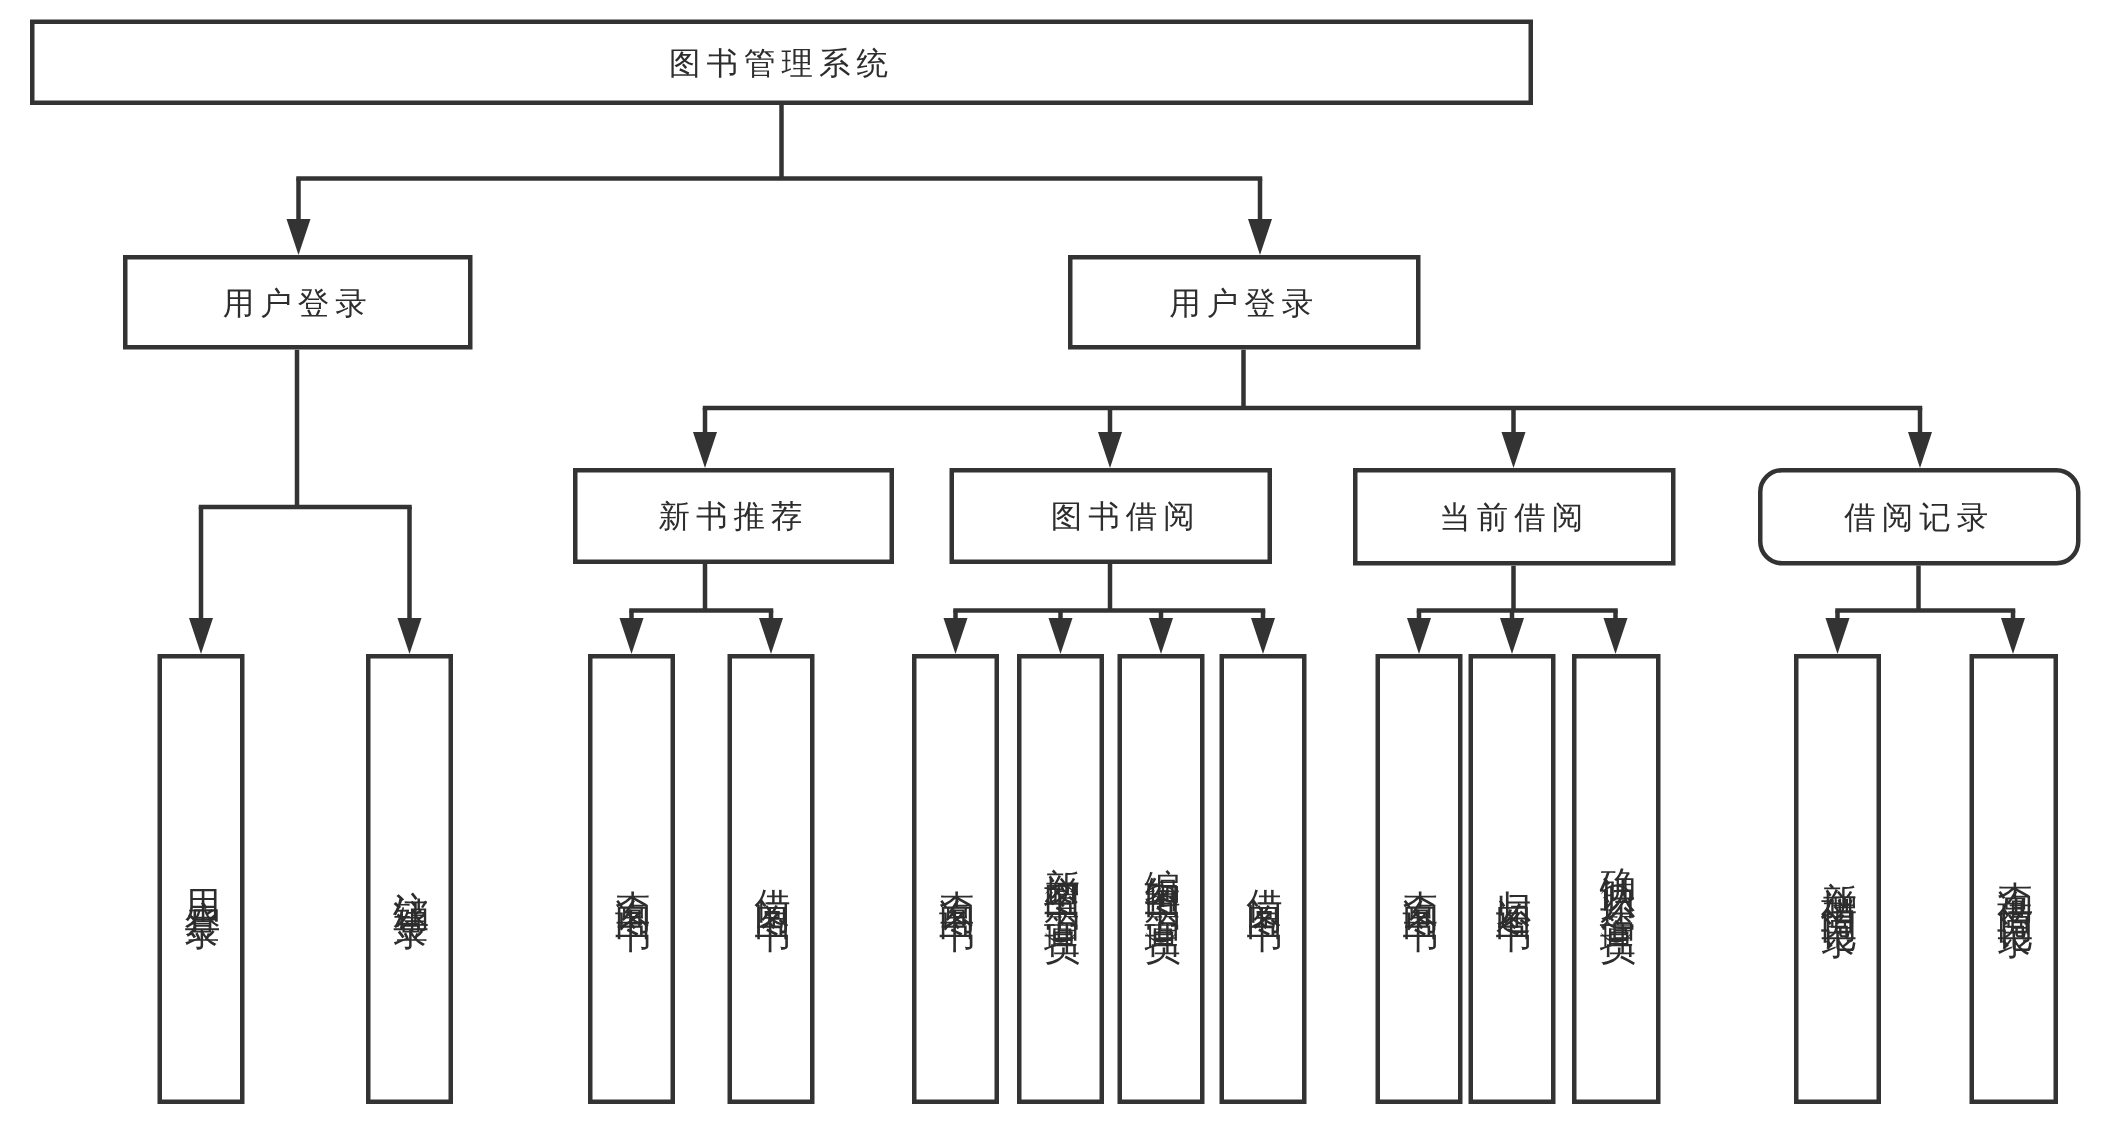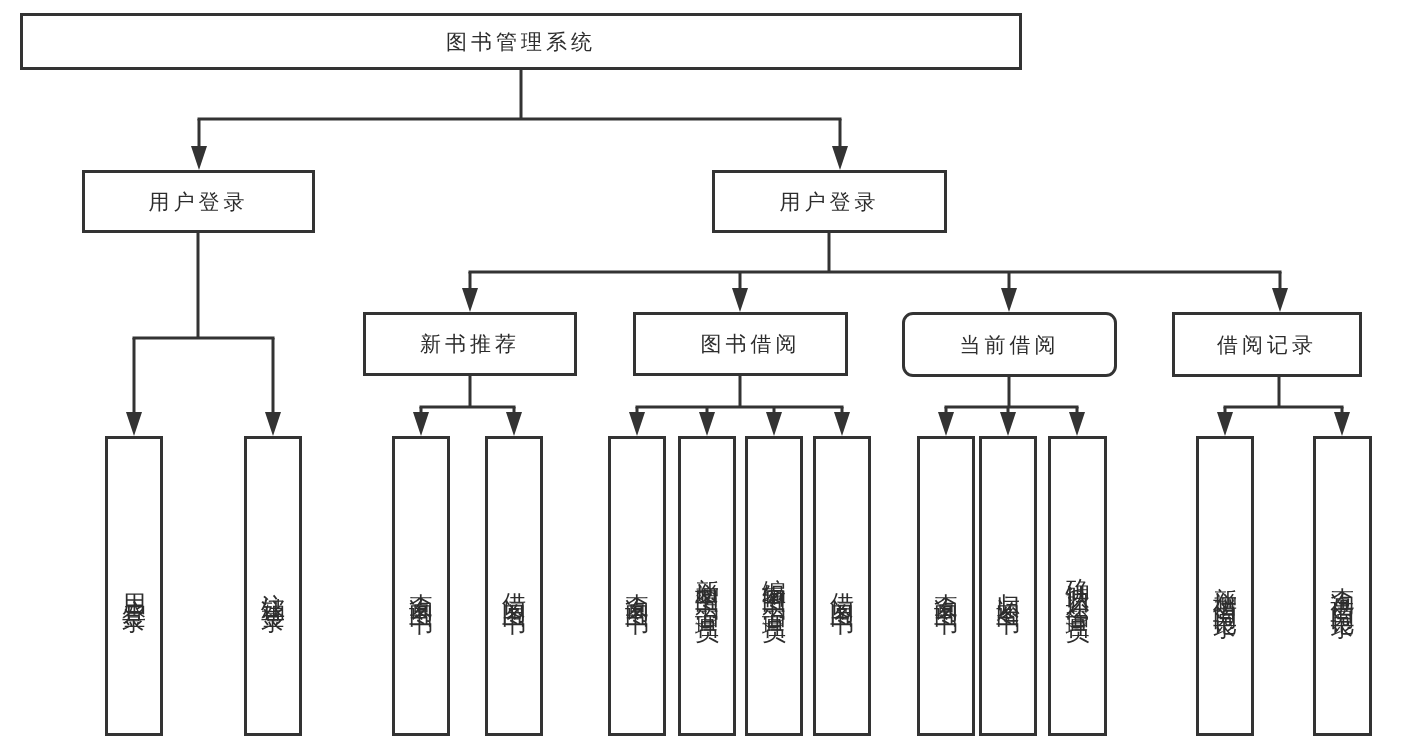--- a/index.html
+++ b/index.html
@@ -113,24 +113,24 @@
       <polygon points="1217,412 1233,412 1225,436"></polygon>
       <polygon points="1334,412 1350,412 1342,436"></polygon>
     </g>
   </svg>
 
   <div class="box h-box" style="left:20px; top:13px; width:1002px; height:57px;">图书管理系统</div>
 
   <div class="box h-box" style="left:82px; top:170px; width:233px; height:63px;">用户登录</div>
   <div class="box h-box" style="left:712px; top:170px; width:235px; height:63px;">用户登录</div>
 
-  <div class="box h-box" style="left:363px; top:312px; width:214px; height:64px;">新书推荐</div>
+  <div class="box h-box" style="left:382px; top:312px; width:214px; height:64px;">新书推荐</div>
   <div class="box h-box" style="left:633px; top:312px; width:215px; height:64px;padding-left:20px;">图书借阅</div>
-  <div class="box h-box" style="left:902px; top:312px; width:215px; height:65px;border-radius:11px;">当前借阅</div>
-  <div class="box h-box" style="left:1172px; top:312px; width:190px; height:65px;">借阅记录</div>
+  <div class="box h-box" style="left:902px; top:312px; width:215px; height:65px;">当前借阅</div>
+  <div class="box h-box" style="left:1172px; top:312px; width:215px; height:65px;border-radius:16px;">借阅记录</div>
 
   <div class="box v-box" style="left:105px; top:436px; width:58px; height:300px;">用户登录</div>
   <div class="box v-box" style="left:244px; top:436px; width:58px; height:300px;">注销登录</div>
 
   <div class="box v-box" style="left:392px; top:436px; width:58px; height:300px;">查询图书</div>
   <div class="box v-box" style="left:485px; top:436px; width:58px; height:300px;">借阅图书</div>
 
   <div class="box v-box" style="left:608px; top:436px; width:58px; height:300px;">查询图书</div>
   <div class="box v-box" style="left:678px; top:436px; width:58px; height:300px;">新增图书（管理员）</div>
   <div class="box v-box" style="left:745px; top:436px; width:58px; height:300px;">编辑图书（管理员）</div>

